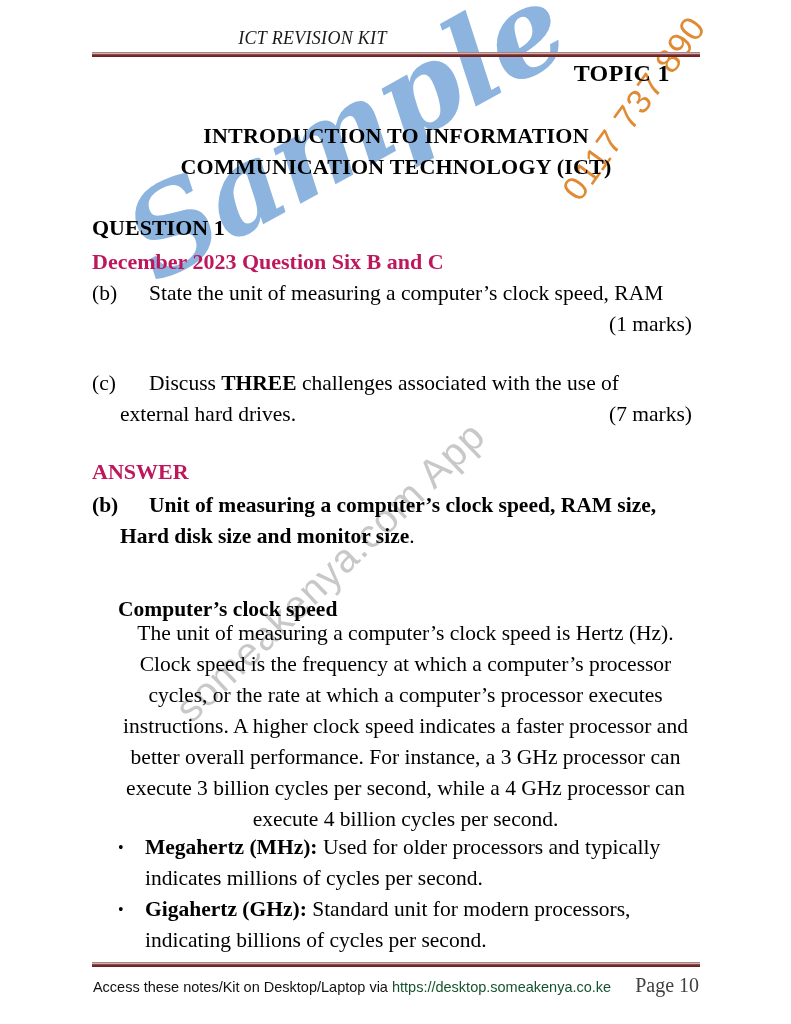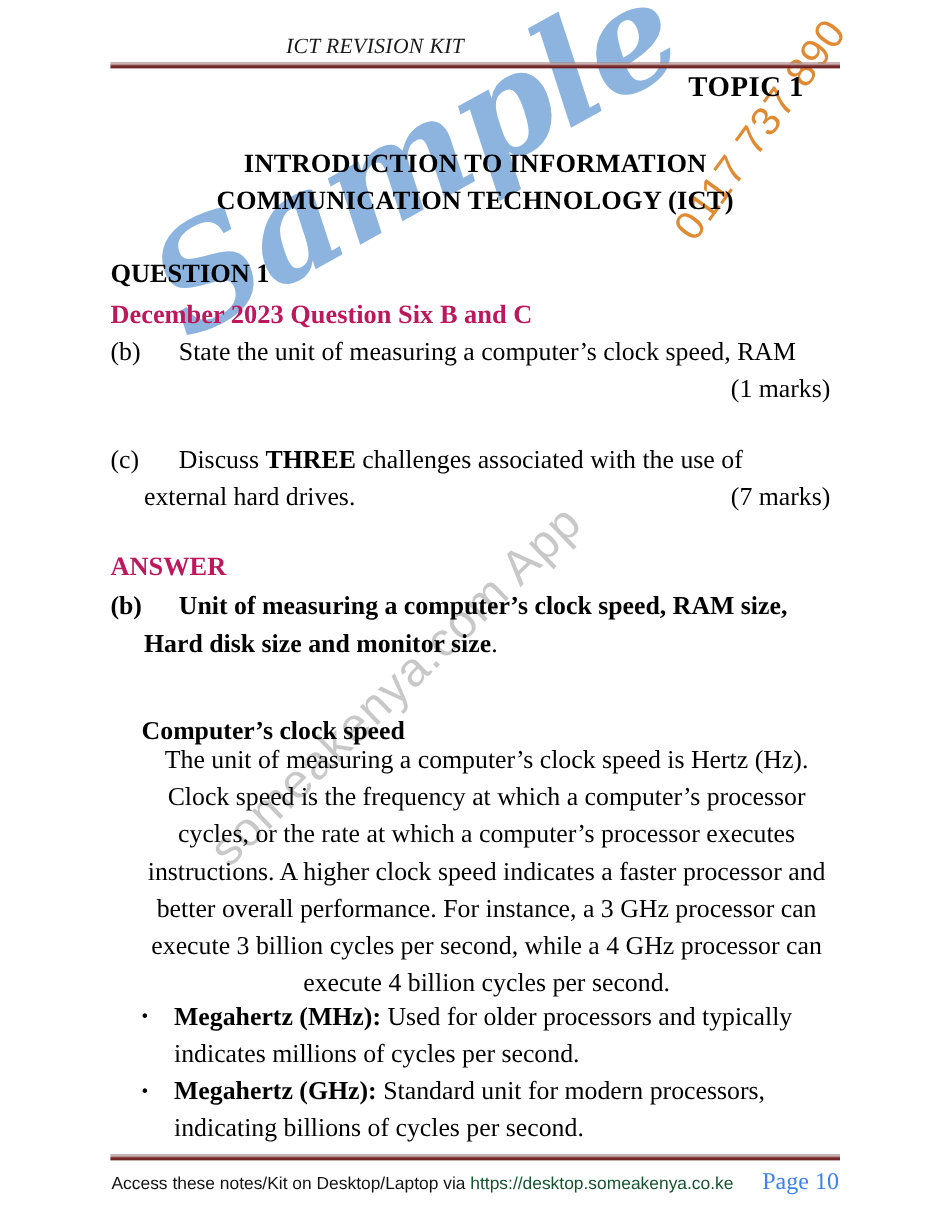--- a/index.html
+++ b/index.html
@@ -215,21 +215,21 @@
     color: #111111;
     white-space: nowrap;
   }
   .footer-link {
     color: #14532d;
     text-decoration: none;
   }
   .footer-page {
     font-family: "Liberation Serif", "DejaVu Serif", serif;
     font-size: 20px;
-    color: #3b82f6;
+    color: #404040;
     white-space: nowrap;
   }
 </style>
 </head>
 <body>
 
 <div class="page">
 
   <div class="watermark-layer">
     <div class="wm-sample">Sample</div>
@@ -290,21 +290,21 @@
     <div class="block sub-head">Computer’s clock speed</div>
     <div class="block para">The unit of measuring a computer’s clock speed is Hertz (Hz). Clock speed is the frequency at which a computer’s processor cycles, or the rate at which a computer’s processor executes instructions. A higher clock speed indicates a faster processor and better overall performance. For instance, a 3 GHz processor can execute 3 billion cycles per second, while a 4 GHz processor can execute 4 billion cycles per second.</div>
 
     <div class="bullets">
       <div class="bullet-item">
         <span class="bullet-dot">•</span>
         <span class="bullet-body"><span class="bold">Megahertz (MHz):</span><span> Used for older processors and typically indicates millions of cycles per second.</span></span>
       </div>
       <div class="bullet-item">
         <span class="bullet-dot">•</span>
-        <span class="bullet-body"><span class="bold">Megahertz (GHz):</span><span> Standard unit for modern processors, indicating billions of cycles per second.</span></span>
+        <span class="bullet-body"><span class="bold">Gigahertz (GHz):</span><span> Standard unit for modern processors, indicating billions of cycles per second.</span></span>
       </div>
     </div>
 
     <div class="rule rule-bottom"></div>
     <div class="footer">
       <div class="footer-note"><span>Access these notes/Kit on Desktop/Laptop via </span><a class="footer-link" href="#">https://desktop.someakenya.co.ke</a></div>
       <div class="footer-page">Page 10</div>
     </div>
 
   </div>

